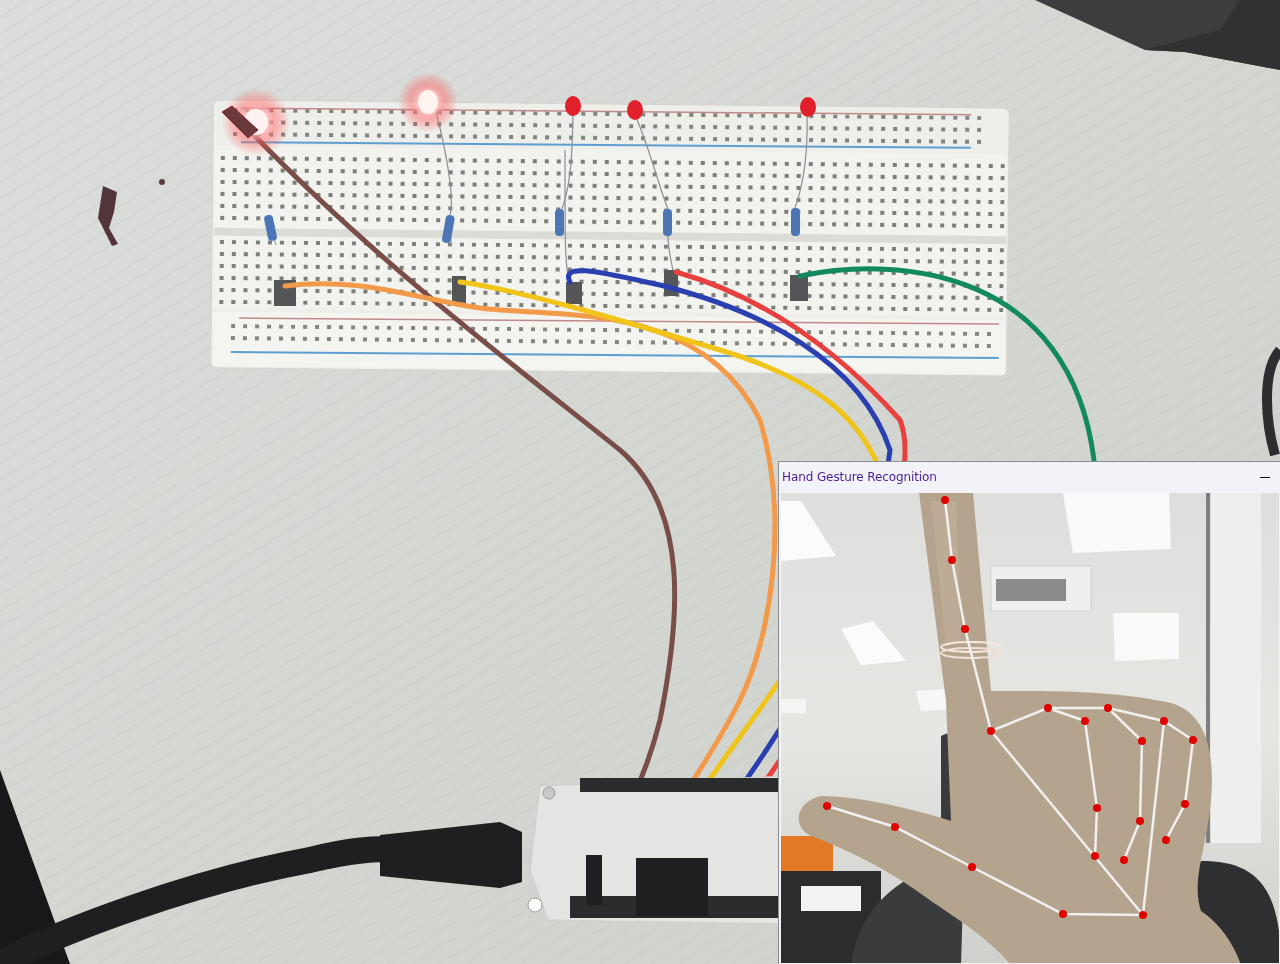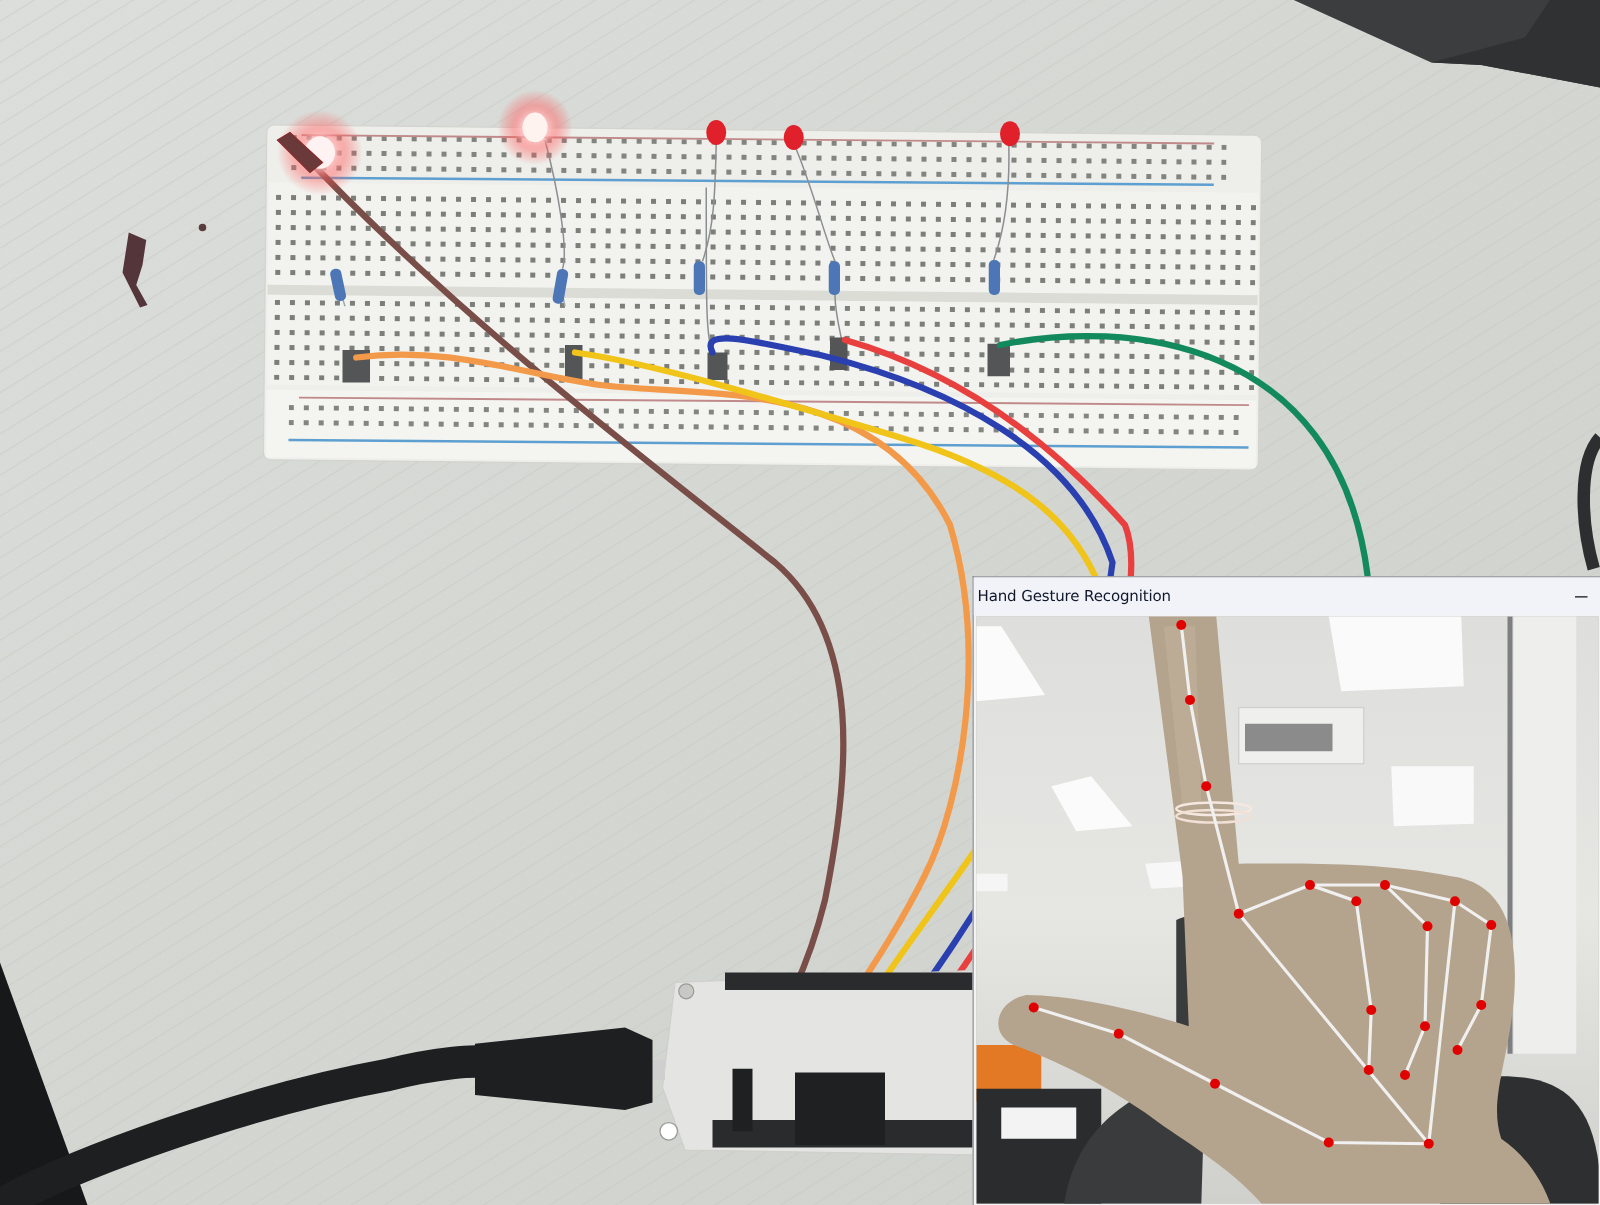--- a/index.html
+++ b/index.html
@@ -1,20 +1,20 @@
 <!DOCTYPE html>
 <html><head>
 <meta charset="utf-8">
 <style>
   html, body { margin:0; padding:0; }
   body { width:1280px; height:964px; overflow:hidden; position:relative; background:#d9dbd6; font-family:"Liberation Sans", sans-serif; }
   #scene { position:absolute; left:0; top:0; width:1280px; height:964px; }
   #app-window { position:absolute; left:778px; top:461px; width:502px; height:503px; background:#f3f3f3; border-left:1px solid #8a8d92; border-top:1px solid #8a8d92; box-sizing:border-box; }
   #titlebar { position:absolute; left:0; top:0; width:100%; height:30px; background:#f1f3f8; display:flex; align-items:center; }
-  #title-text { font-size:12px; color:#0f172a; margin-left:3px; letter-spacing:-0.1px; font-family:"DejaVu Sans", sans-serif; }
+  #title-text { font-size:12px; color:#4c1d95; margin-left:3px; letter-spacing:-0.1px; font-family:"DejaVu Sans", sans-serif; }
   #minimize-btn { position:absolute; right:0; top:0; width:30px; height:30px; display:flex; align-items:center; justify-content:center; cursor:pointer; }
   #minimize-btn span { display:block; width:10px; height:1px; background:#111; }
   #video-frame { position:absolute; left:2px; top:31px; width:498px; height:470px; overflow:hidden; background:#c9c9c6; }
   #video-frame svg { position:absolute; left:0; top:0; }
 </style>
 </head>
 <body>
 
 <div id="scene">
   <svg width="1280" height="964" viewBox="0 0 1280 964">

